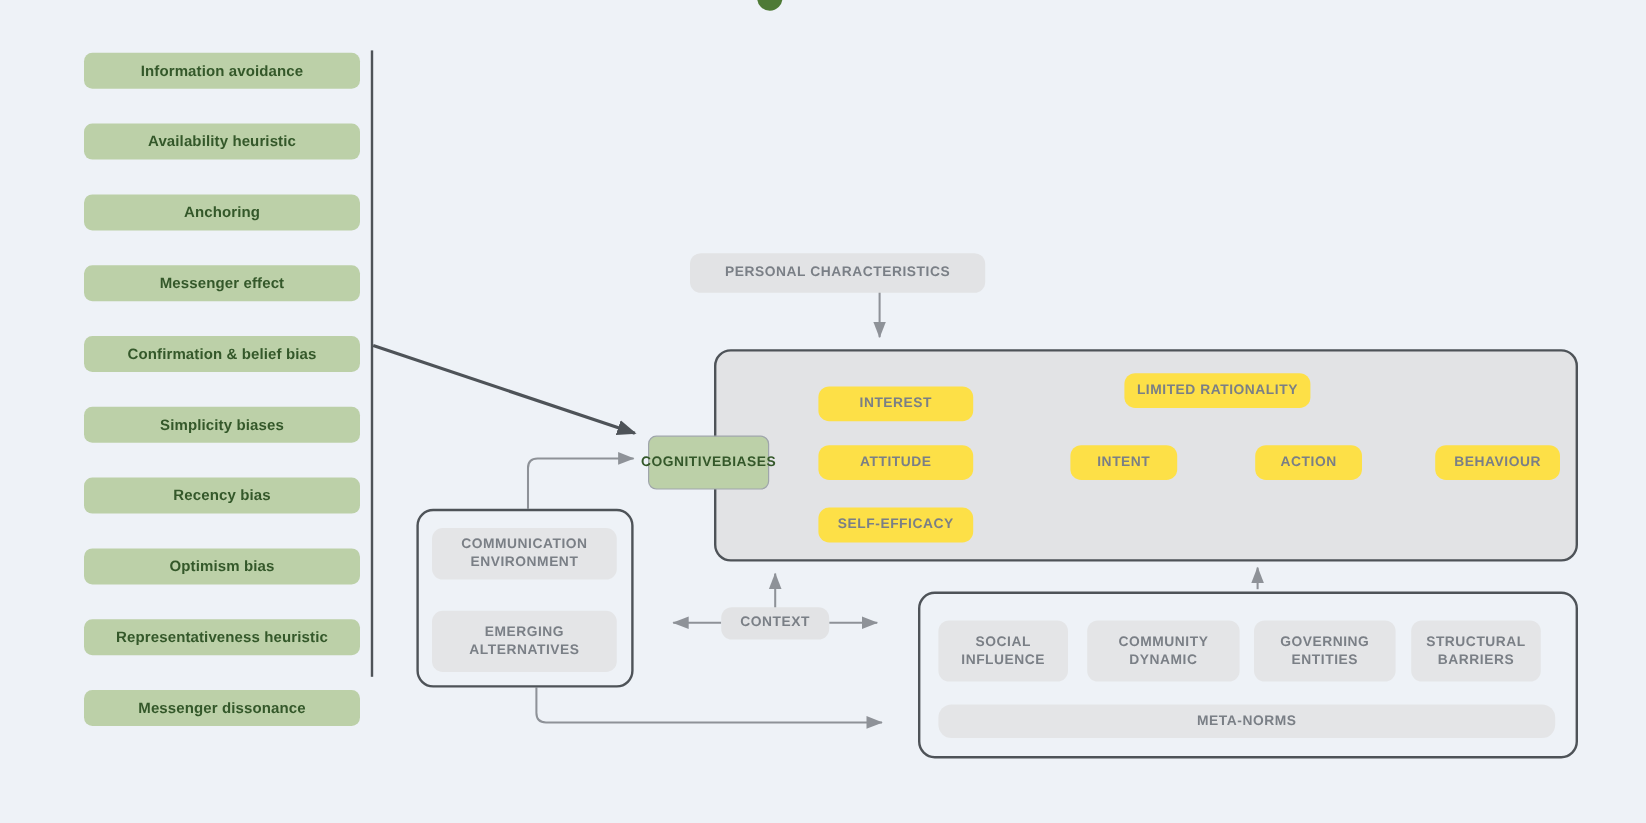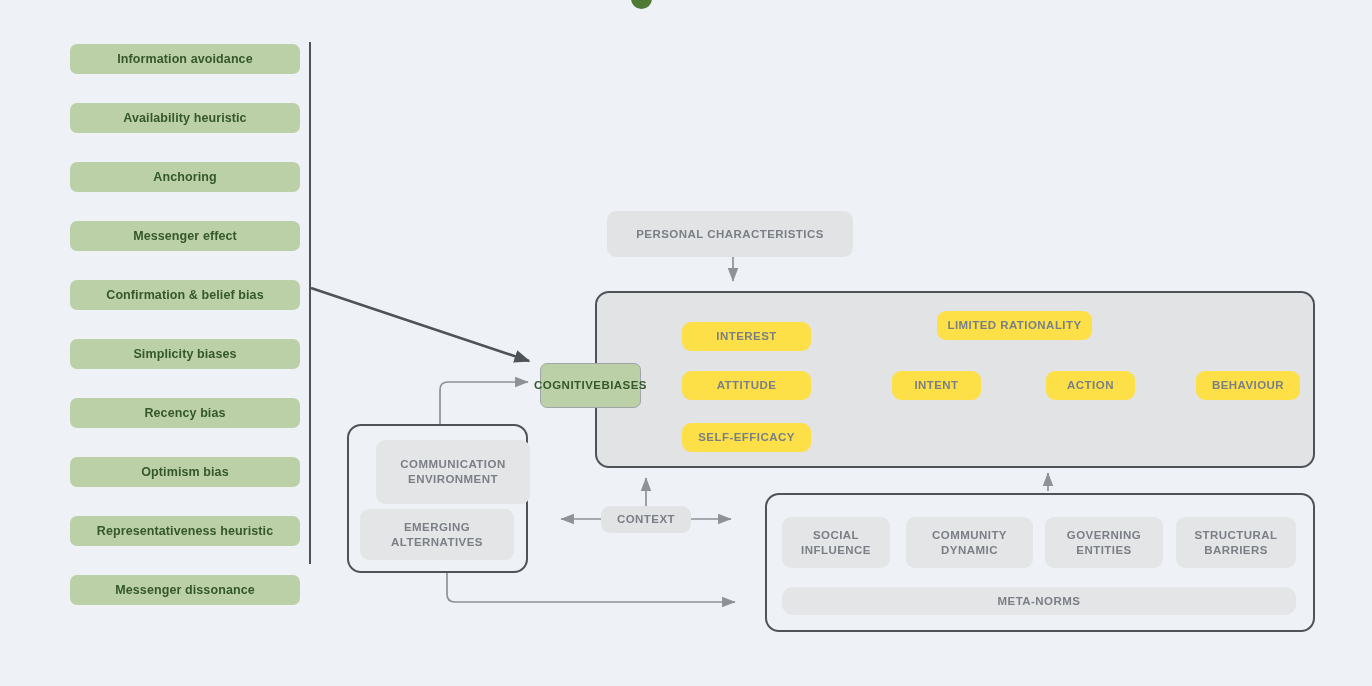--- a/index.html
+++ b/index.html
@@ -197,21 +197,21 @@
     <div class="bias-chip">Optimism bias</div>
     <div class="bias-chip">Representativeness heuristic</div>
     <div class="bias-chip">Messenger dissonance</div>
   </div>
   <div id="sidebar-divider"></div>
 
   <div class="group-box" id="individual-box"></div>
   <div class="group-box" id="communication-box"></div>
   <div class="group-box" id="social-box"></div>
 
-  <div class="node grayish" style="left:607px; top:211px; width:246px; height:46px;">
+  <div class="node grayish" style="left:575px; top:211px; width:246px; height:33px;">
     <span>PERSONAL CHARACTERISTICS</span>
   </div>
 
   <div class="node green" style="left:540px; top:363px; width:101px; height:45px; flex-direction:row;">
     <span>COGNITIVE</span>
     <span>BIASES</span>
   </div>
 
   <div class="node light" style="left:682px; top:322px; width:129px; height:29px;">
     <span>INTEREST</span>
@@ -234,21 +234,21 @@
   </div>
 
   <div class="node light" style="left:1046px; top:371px; width:89px; height:29px;">
     <span>ACTION</span>
   </div>
 
   <div class="node light" style="left:1196px; top:371px; width:104px; height:29px;">
     <span>BEHAVIOUR</span>
   </div>
 
-  <div class="node inner-gray" style="left:360px; top:440px; width:154px; height:64px; flex-direction:column;margin-left:16px;">
+  <div class="node inner-gray" style="left:360px; top:440px; width:154px; height:43px; flex-direction:column;">
     <span>COMMUNICATION</span>
     <span>ENVIRONMENT</span>
   </div>
 
   <div class="node inner-gray" style="left:360px; top:509px; width:154px; height:51px; flex-direction:column;">
     <span>EMERGING</span>
     <span>ALTERNATIVES</span>
   </div>
 
   <div class="node grayish" style="left:601px; top:506px; width:90px; height:27px;">
@@ -263,21 +263,21 @@
   <div class="node inner-gray" style="left:906px; top:517px; width:127px; height:51px; flex-direction:column;">
     <span>COMMUNITY</span>
     <span>DYNAMIC</span>
   </div>
 
   <div class="node inner-gray" style="left:1045px; top:517px; width:118px; height:51px; flex-direction:column;">
     <span>GOVERNING</span>
     <span>ENTITIES</span>
   </div>
 
-  <div class="node inner-gray" style="left:1176px; top:517px; width:120px; height:51px; flex-direction:column;">
+  <div class="node inner-gray" style="left:1176px; top:517px; width:108px; height:51px; flex-direction:column;">
     <span>STRUCTURAL</span>
     <span>BARRIERS</span>
   </div>
 
   <div class="node inner-gray" style="left:782px; top:587px; width:514px; height:28px;border-radius:11px;">
     <span>META-NORMS</span>
   </div>
 
 </div>
 

